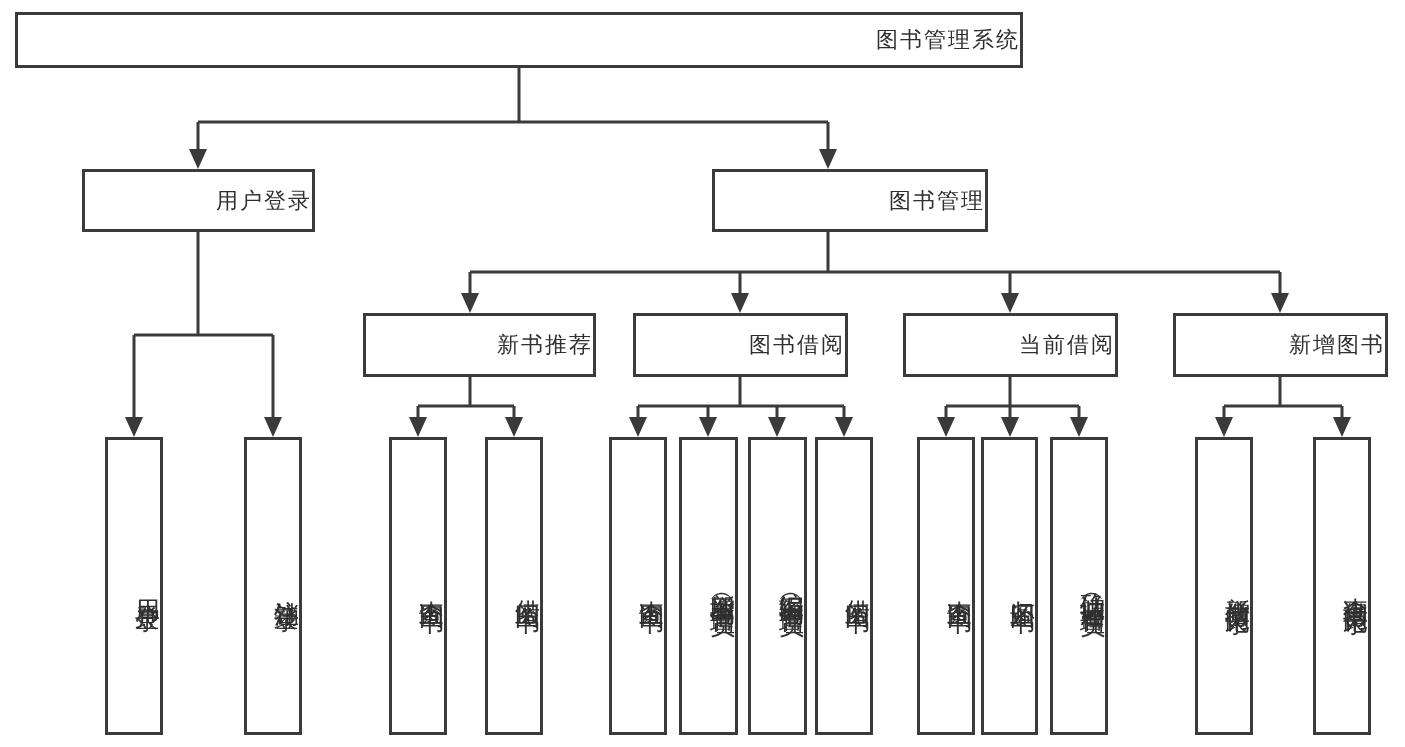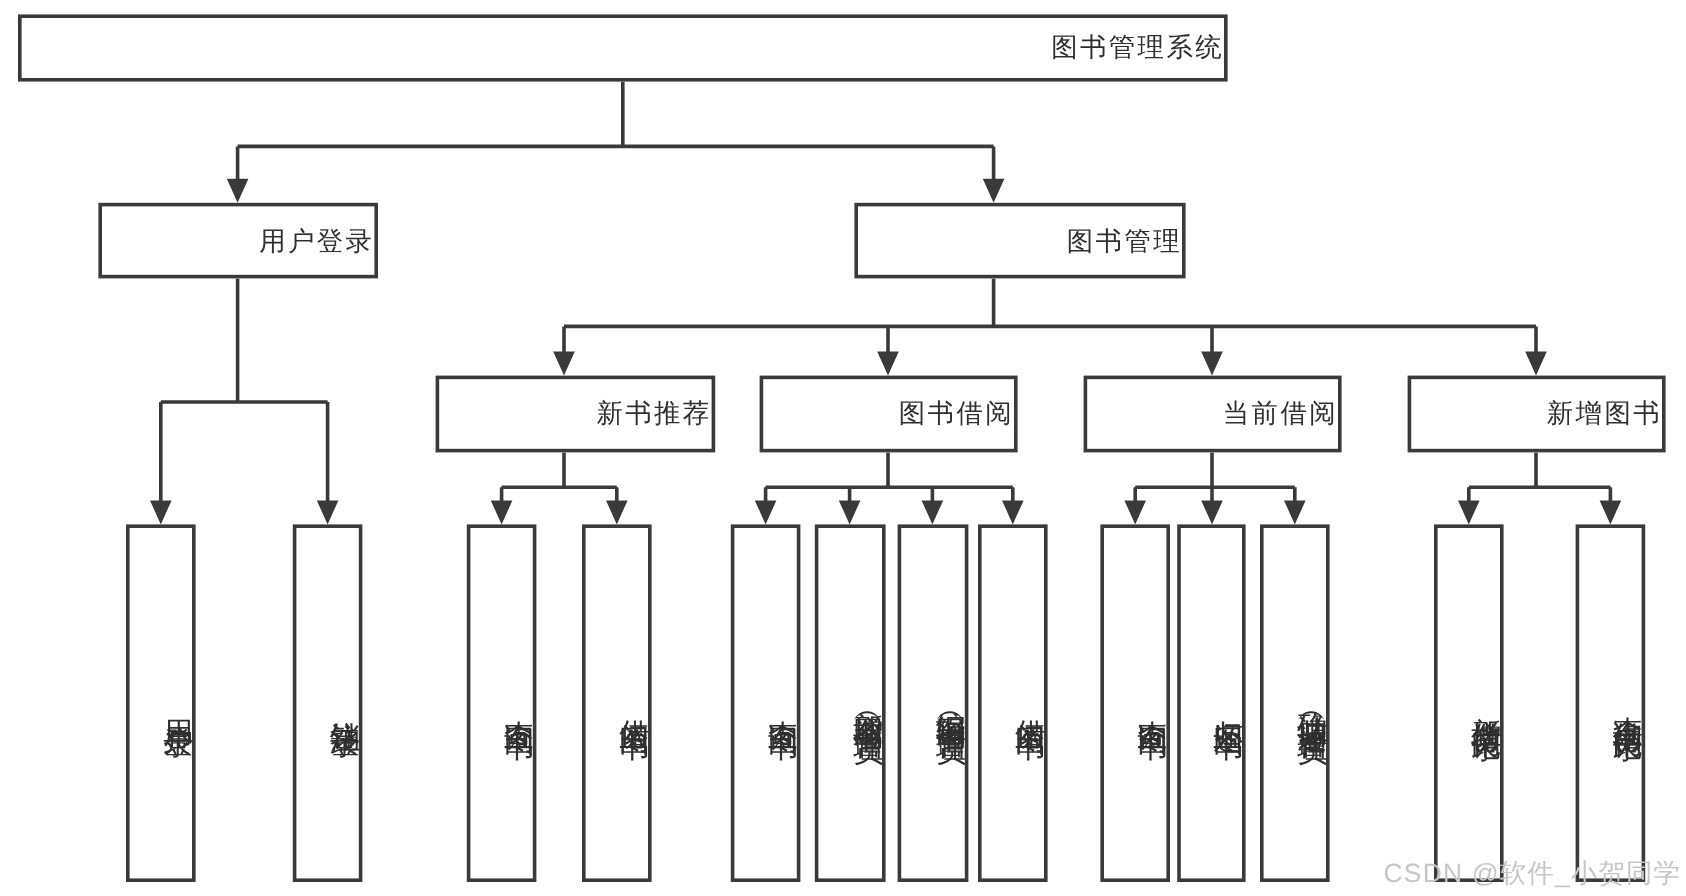--- a/index.html
+++ b/index.html
@@ -116,14 +116,13 @@
         <span class="lbl">确认归还（管理员）</span>
       </div>
       <div class="node vertical" style="left: 1195px; top: 437px; width: 58px; height: 298px;">
         <span class="lbl">新增借阅记录</span>
       </div>
       <div class="node vertical" style="left: 1313px; top: 437px; width: 58px; height: 298px;">
         <span class="lbl">查询借阅记录</span>
       </div>
     </div>
 
-  <div class="watermark">CSDN @软件_小贺同学</div>
 </div>
 
 </body></html>

